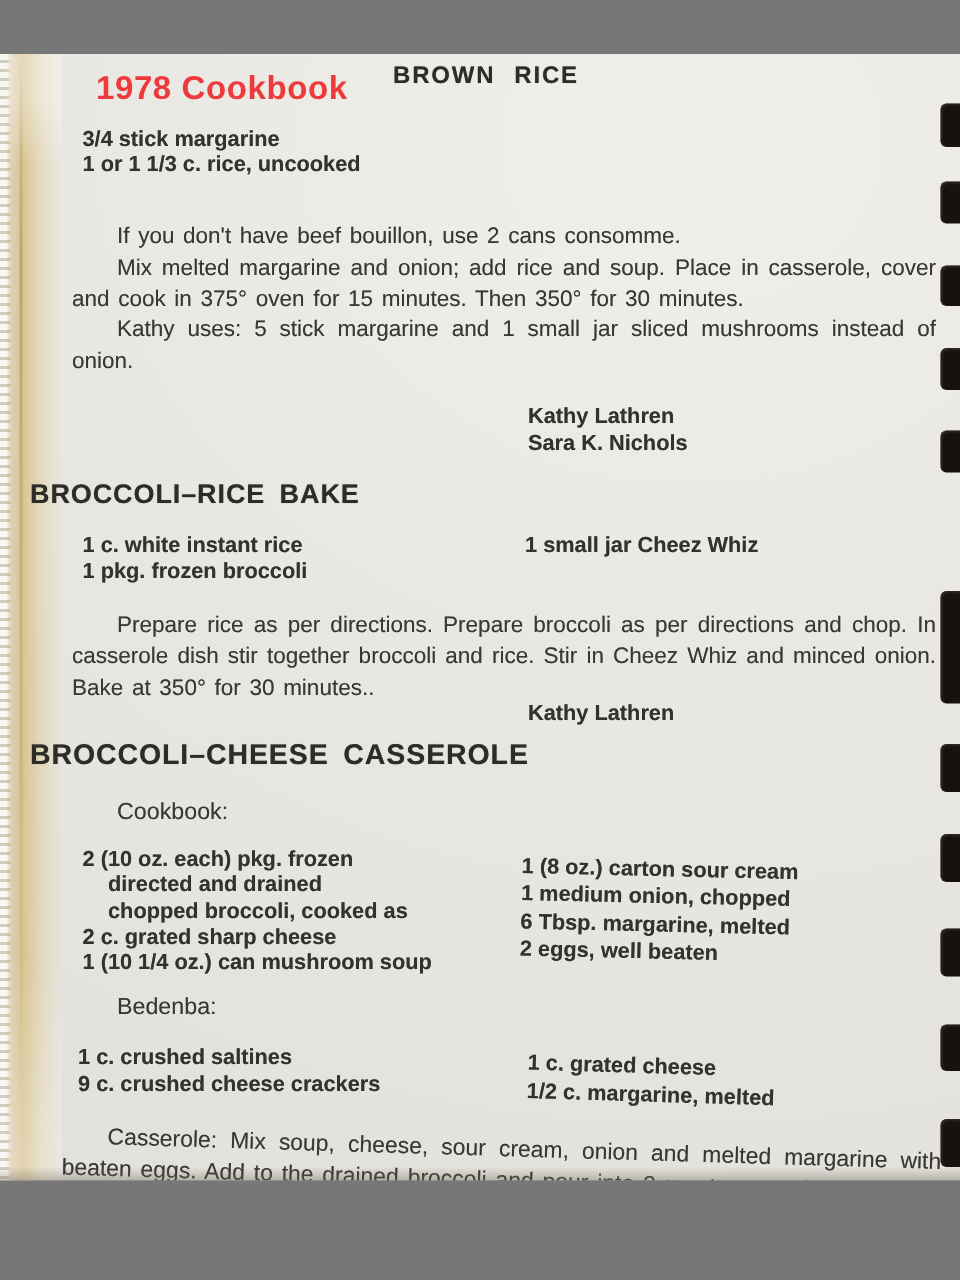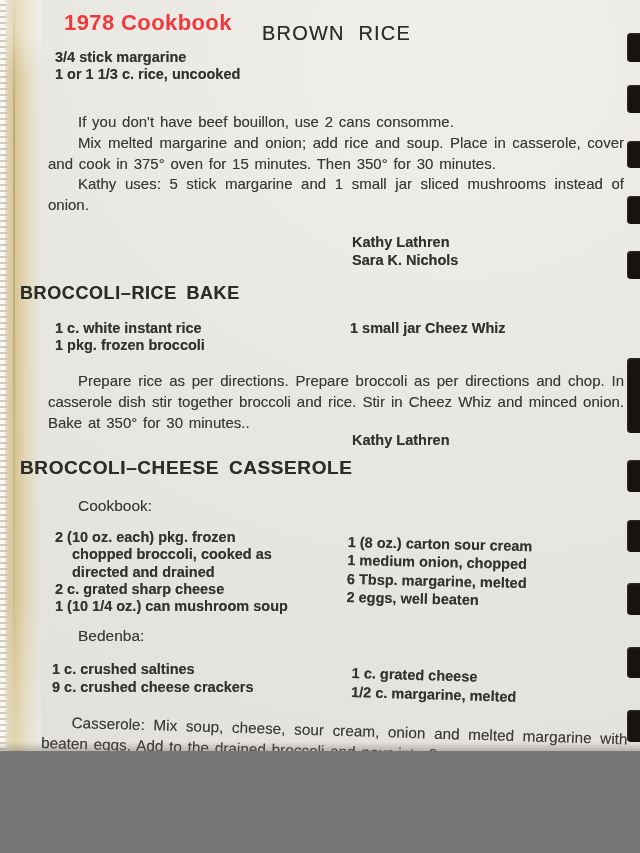--- a/index.html
+++ b/index.html
@@ -2,20 +2,21 @@
 <html><head>
 <meta charset="utf-8">
 <style>
   html,body{margin:0;padding:0;background:#777;}
   .page{
     position:relative;width:640px;height:751px;overflow:hidden;
     background:
       radial-gradient(150% 110% at 72% 8%, #f0efea 0%, #e9e7e1 45%, #e2e0da 100%);
     font-family:"Liberation Sans",sans-serif;
     color:#34322d;
+    margin-top:36px;
   }
   
   .edge-left{
     position:absolute;left:0;top:0;width:7px;height:100%;
     background:
       repeating-linear-gradient(to bottom, rgba(255,255,255,.7) 0 4px, rgba(160,150,125,.35) 4px 6px),
       #eee9dd;
   }
   
   .gutter{
@@ -36,21 +37,21 @@
   .tab{
     position:absolute;left:627px;width:13px;background:#17120d;
     border-radius:4px 0 0 4px;box-shadow:inset 1px 1px 2px rgba(80,70,60,.55);
   }
   
   .stamp{
     position:absolute;left:64px;top:10px;font-size:22px;font-weight:700;
     color:#ee3a3c;letter-spacing:.4px;white-space:nowrap;
   }
   .title-main{
-    position:absolute;left:262px;top:22px;font-size:20px;font-weight:400;
+    position:absolute;left:262px;top:6px;font-size:16px;font-weight:700;
     letter-spacing:1.2px;word-spacing:7px;color:#2e2c28;white-space:nowrap;
     text-shadow:0 0 .5px rgba(40,40,40,.6);
   }
   .heading{
     position:absolute;left:20px;width:600px;text-align:left;font-weight:700;
     color:#2e2c28;letter-spacing:.6px;word-spacing:4px;
     text-shadow:0 0 .5px rgba(40,40,40,.6);white-space:nowrap;
   }
   .h-rice{top:283px;font-size:18px;}
   .h-cass{top:457px;font-size:19px;}
@@ -137,22 +138,22 @@
   <div class="attr" style="top:431px">
     <div>Kathy Lathren</div>
   </div>
 
   <div class="heading h-cass">BROCCOLI–CHEESE CASSEROLE</div>
 
   <div class="sec-label" style="top:497px">Cookbook:</div>
 
   <div class="ing" style="left:55px;top:529px;line-height:17.3px">
     <div>2 (10 oz. each) pkg. frozen</div>
+    <div class="cont">directed and drained</div>
     <div class="cont">chopped broccoli, cooked as</div>
-    <div class="cont">directed and drained</div>
     <div>2 c. grated sharp cheese</div>
     <div>1 (10 1/4 oz.) can mushroom soup</div>
   </div>
   <div class="ing tilt-sm" style="left:348px;top:533px;line-height:18.3px">
     <div>1 (8 oz.) carton sour cream</div>
     <div>1 medium onion, chopped</div>
     <div>6 Tbsp. margarine, melted</div>
     <div>2 eggs, well beaten</div>
   </div>
 

